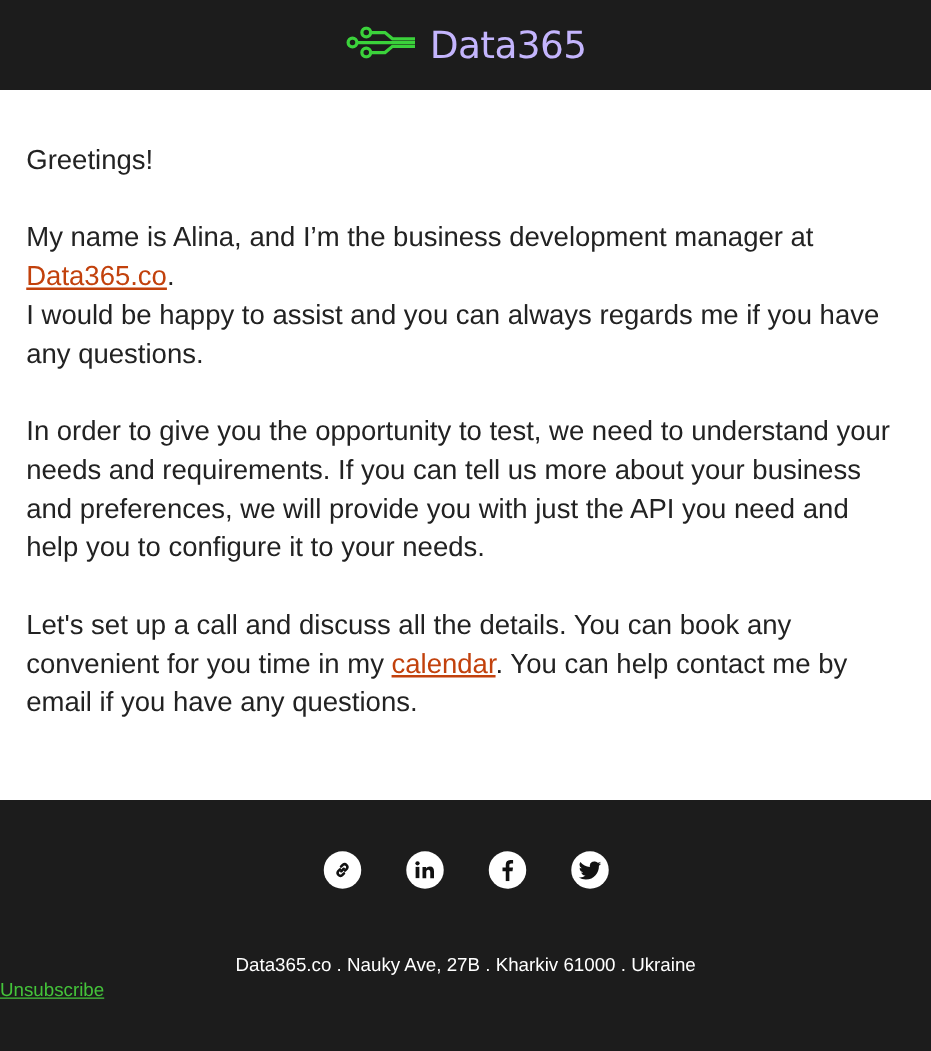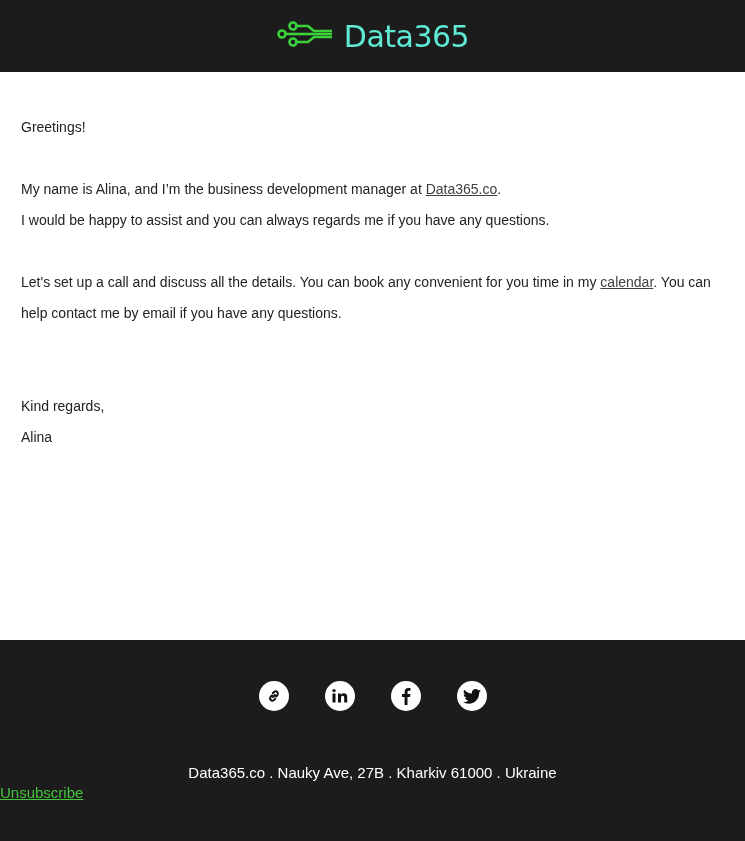--- a/index.html
+++ b/index.html
@@ -1,22 +1,22 @@
 <!DOCTYPE html>
 <html><head>
 <meta charset="utf-8">
 <style>
   * { box-sizing: border-box; margin: 0; padding: 0; }
   body { width: 745px; height: 841px; background: #ffffff; font-family: "Liberation Sans", sans-serif; overflow: hidden; }
   .header { height: 72px; background: #1c1c1c; display: flex; align-items: center; justify-content: center; }
   .logo { display: flex; align-items: center; gap: 10px; }
-  .logo-text { color: #5eead4; font-family: "DejaVu Sans", sans-serif; font-size: 30px; letter-spacing: -0.5px; }
-  .content { padding: 40px 21px 0 21px; height: 520px; color: #222222; font-size: 14px; line-height: 31px; }
+  .logo-text { color: #c4b5fd; font-family: "DejaVu Sans", sans-serif; font-size: 30px; letter-spacing: -0.5px; }
+  .content { padding: 40px 21px 0 21px; height: 520px; color: #222222; font-size: 22px; line-height: 31px; }
   .content p { margin-bottom: 31px; }
-  .content a { color: #404040; text-decoration: underline; }
+  .content a { color: #c2410c; text-decoration: underline; }
   .footer { position: absolute; top: 640px; left: 0; width: 745px; height: 213px; background: #1c1c1c; }
   .socials { display: flex; justify-content: center; gap: 36px; padding-top: 41px; }
   .social { width: 30px; height: 30px; border-radius: 50%; background: #ffffff; display: flex; align-items: center; justify-content: center; }
   .address { margin-top: 51px; text-align: center; color: #ffffff; font-size: 15px; line-height: 22px; }
   .unsub { display: block; text-align: left; color: #44c43a; font-size: 15px; text-decoration: underline; }
 </style>
 </head>
 <body>
 
 <div class="header">
@@ -39,20 +39,21 @@
 </div>
 
 <div class="content">
   <p>
     <span>Greetings!</span><br>
   </p>
   <p>
     <span>My name is Alina, and I’m the business development manager at </span><a href="#">Data365.co</a><span>.</span><br>
     <span>I would be happy to assist and you can always regards me if you have any questions.</span>
   </p>
+  <p>In order to give you the opportunity to test, we need to understand your needs and requirements. If you can tell us more about your business and preferences, we will provide you with just the API you need and help you to configure it to your needs.</p>
   <p>
     <span>Let's set up a call and discuss all the details. You can book any convenient for you time in my </span><a href="#">calendar</a><span>. You can help contact me by email if you have any questions.</span>
   </p>
   <p>
     <br>
     <span>Kind regards,</span><br>
     <span>Alina</span>
   </p>
 </div>
 

